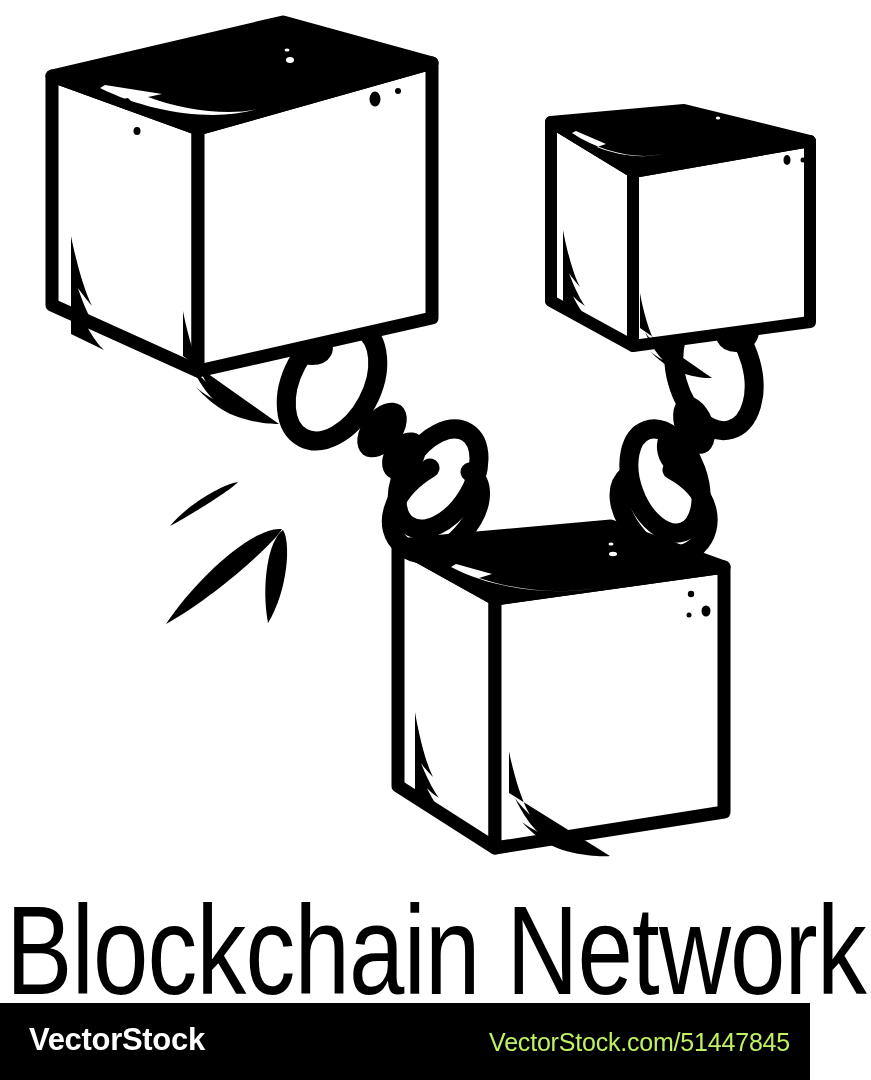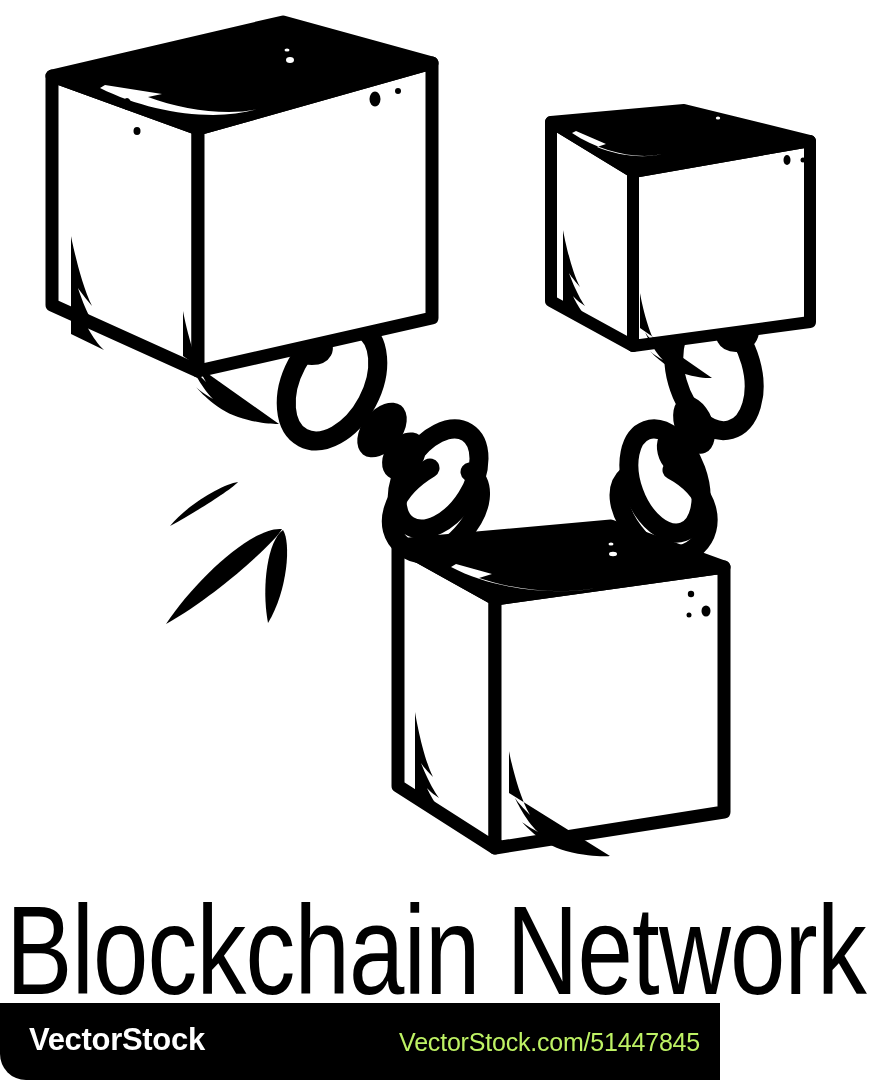--- a/index.html
+++ b/index.html
@@ -9,21 +9,20 @@
   }
   body {
     font-family: "Liberation Sans", sans-serif;
   }
   #stage {
     position: relative;
     width: 871px;
     height: 1080px;
     background: #ffffff;
     overflow: hidden;
-    border-radius: 26px;
   }
   #artwork {
     position: absolute;
     left: 0;
     top: 0;
     width: 871px;
     height: 905px;
     display: block;
   }
   #title-area {
@@ -45,21 +44,21 @@
     font-size: 126px;
     font-weight: 400;
     letter-spacing: -1px;
     color: #000000;
     line-height: 1;
   }
   #footer-bar {
     position: absolute;
     left: 0;
     top: 1003px;
-    width: 720px;
+    width: 810px;
     height: 77px;
     background: #000000;
   }
   #footer-brand {
     position: absolute;
     left: 29px;
     top: 19px;
     font-family: "Liberation Sans", sans-serif;
     font-size: 31px;
     font-weight: 700;

